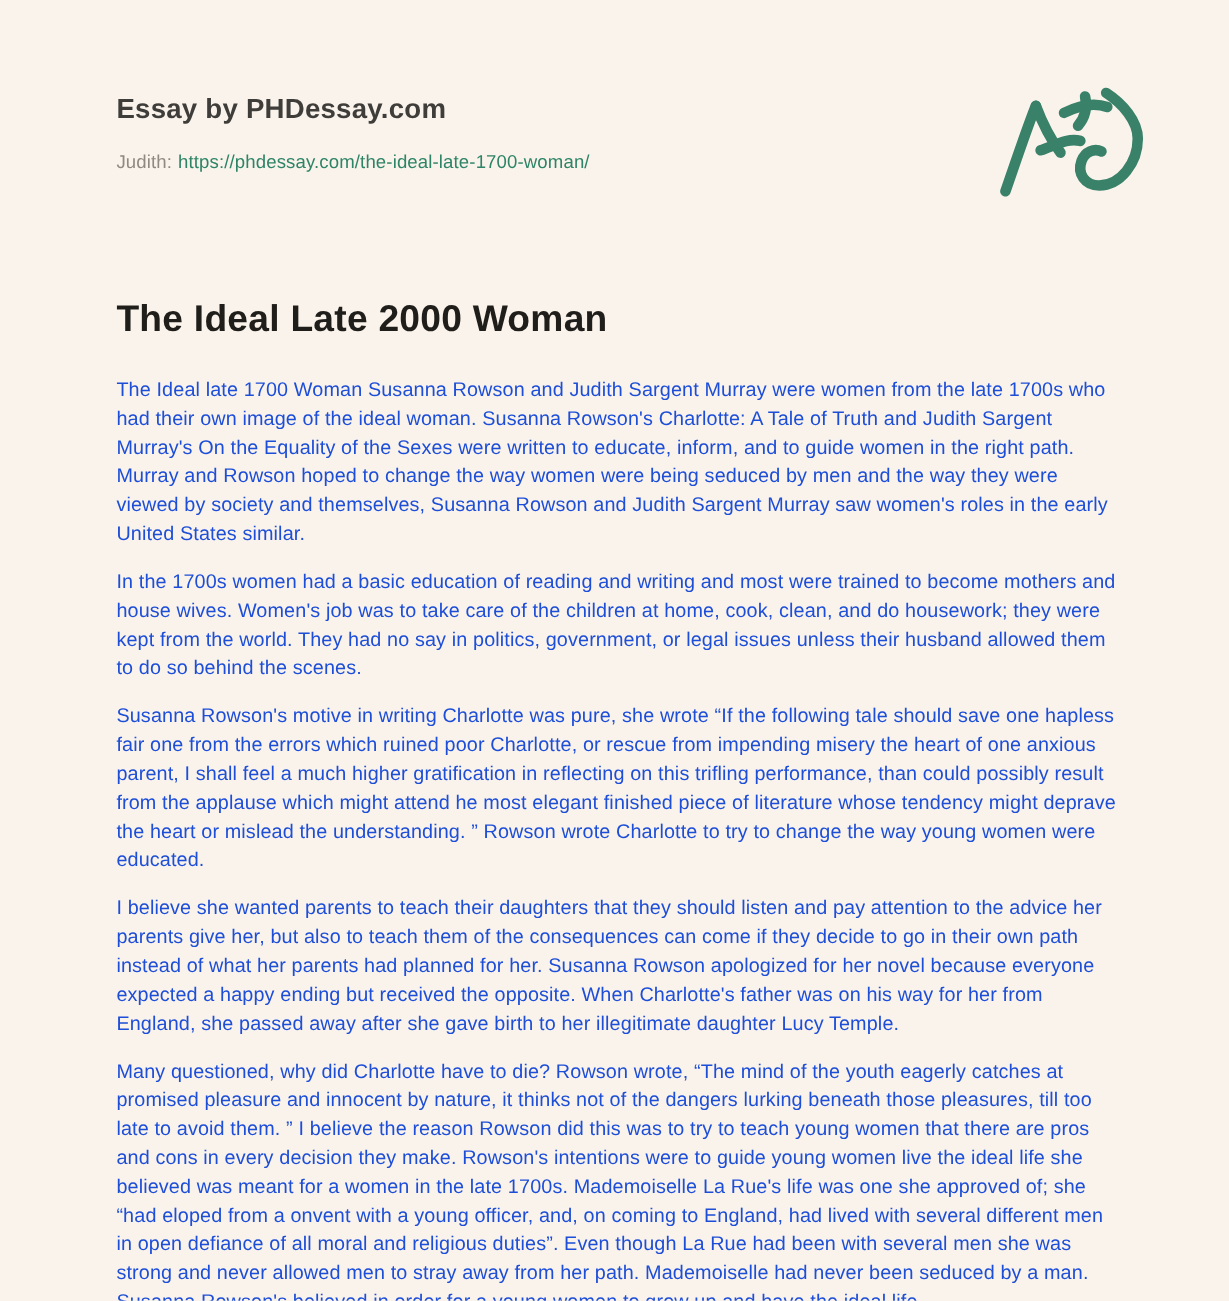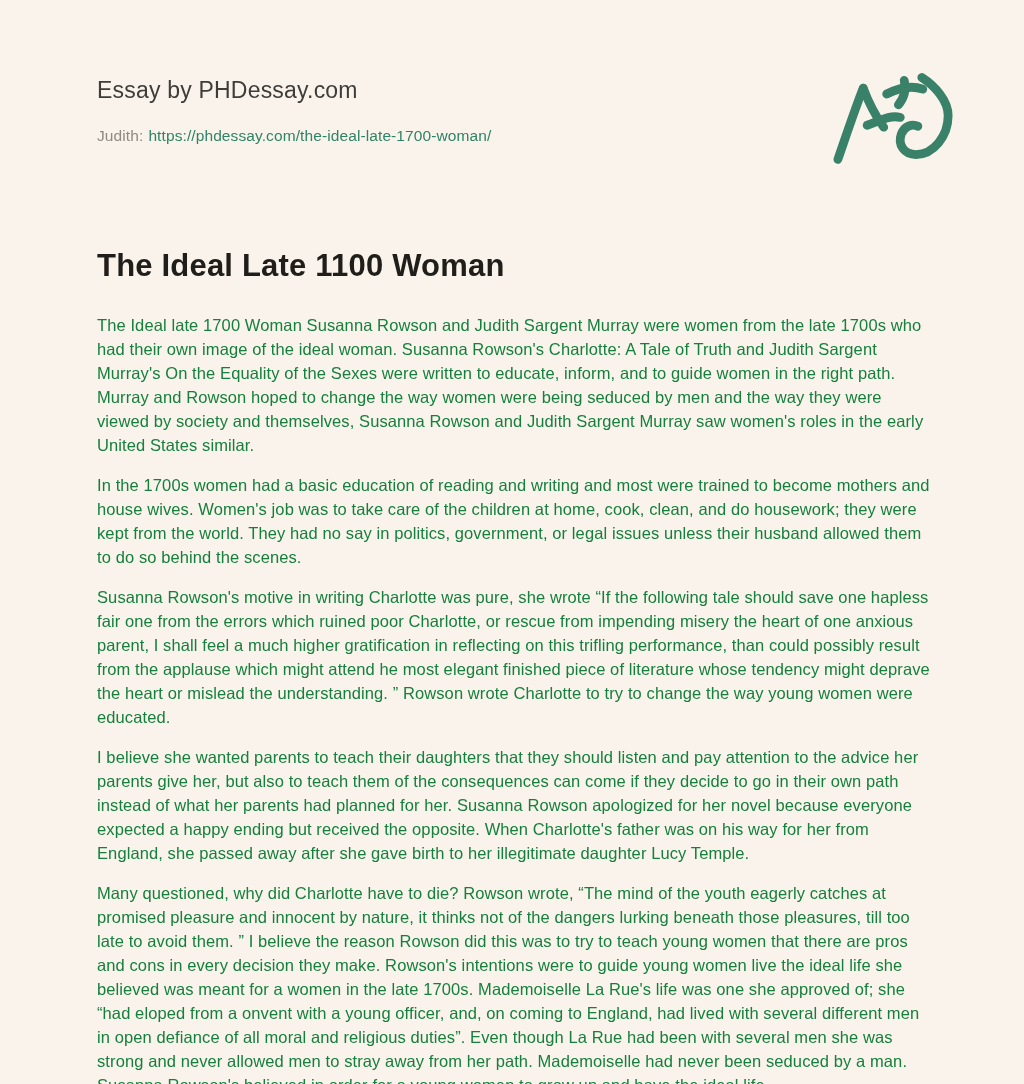--- a/index.html
+++ b/index.html
@@ -16,21 +16,21 @@
     height: 1084px;
     padding: 74px 94px 0 97px;
   }
   .header-row {
     display: flex;
     justify-content: space-between;
     align-items: flex-start;
   }
   .byline {
     font-size: 23px;
-    font-weight: 400;
+    font-weight: 700;
     color: #3f3d3a;
     letter-spacing: 0.2px;
     margin: 3px 0 0 0;
   }
   .source-line {
     margin-top: 23px;
     font-size: 15.5px;
     letter-spacing: 0.1px;
   }
   .source-label {
@@ -51,21 +51,21 @@
     font-size: 31px;
     font-weight: 700;
     color: #201e1a;
     letter-spacing: 0.2px;
     margin: 80px 0 0 0;
   }
   .content { margin-top: 29px; }
   .para {
     font-size: 16.5px;
     line-height: 24px;
-    color: #15803d;
+    color: #1d4ed8;
     letter-spacing: 0.1px;
     margin: 0 0 16px 0;
   }
 </style>
 </head>
 <body>
 
 <div class="page">
 
   <div class="header-row">
@@ -91,21 +91,21 @@
 
             <path d="M56 30 C 70 23 82 21 93 25"></path>
 
             <path d="M92 13 C 106 22 119 37 119 52 C 119 73 104 92 86 92 C 74 92 67 82 71 71 C 74 63 82 60 88 63"></path>
           </g>
         </svg>
       </span>
     </div>
   </div>
 
-  <h1 class="title">The Ideal Late 1100 Woman</h1>
+  <h1 class="title">The Ideal Late 2000 Woman</h1>
 
   <div class="content">
     <p class="para">The Ideal late 1700 Woman Susanna Rowson and Judith Sargent Murray were women from the late 1700s who had their own image of the ideal woman. Susanna Rowson's Charlotte: A Tale of Truth and Judith Sargent Murray's On the Equality of the Sexes were written to educate, inform, and to guide women in the right path. Murray and Rowson hoped to change the way women were being seduced by men and the way they were viewed by society and themselves, Susanna Rowson and Judith Sargent Murray saw women's roles in the early United States similar.</p>
     <p class="para">In the 1700s women had a basic education of reading and writing and most were trained to become mothers and house wives. Women's job was to take care of the children at home, cook, clean, and do housework; they were kept from the world. They had no say in politics, government, or legal issues unless their husband allowed them to do so behind the scenes.</p>
     <p class="para">Susanna Rowson's motive in writing Charlotte was pure, she wrote “If the following tale should save one hapless fair one from the errors which ruined poor Charlotte, or rescue from impending misery the heart of one anxious parent, I shall feel a much higher gratification in reflecting on this trifling performance, than could possibly result from the applause which might attend he most elegant finished piece of literature whose tendency might deprave the heart or mislead the understanding. ” Rowson wrote Charlotte to try to change the way young women were educated.</p>
     <p class="para">I believe she wanted parents to teach their daughters that they should listen and pay attention to the advice her parents give her, but also to teach them of the consequences can come if they decide to go in their own path instead of what her parents had planned for her. Susanna Rowson apologized for her novel because everyone expected a happy ending but received the opposite. When Charlotte's father was on his way for her from England, she passed away after she gave birth to her illegitimate daughter Lucy Temple.</p>
     <p class="para">Many questioned, why did Charlotte have to die? Rowson wrote, “The mind of the youth eagerly catches at promised pleasure and innocent by nature, it thinks not of the dangers lurking beneath those pleasures, till too late to avoid them. ” I believe the reason Rowson did this was to try to teach young women that there are pros and cons in every decision they make. Rowson's intentions were to guide young women live the ideal life she believed was meant for a women in the late 1700s. Mademoiselle La Rue's life was one she approved of; she “had eloped from a onvent with a young officer, and, on coming to England, had lived with several different men in open defiance of all moral and religious duties”. Even though La Rue had been with several men she was strong and never allowed men to stray away from her path. Mademoiselle had never been seduced by a man. Susanna Rowson's believed in order for a young women to grow up and have the ideal life,</p>
   </div>
 
 </div>

